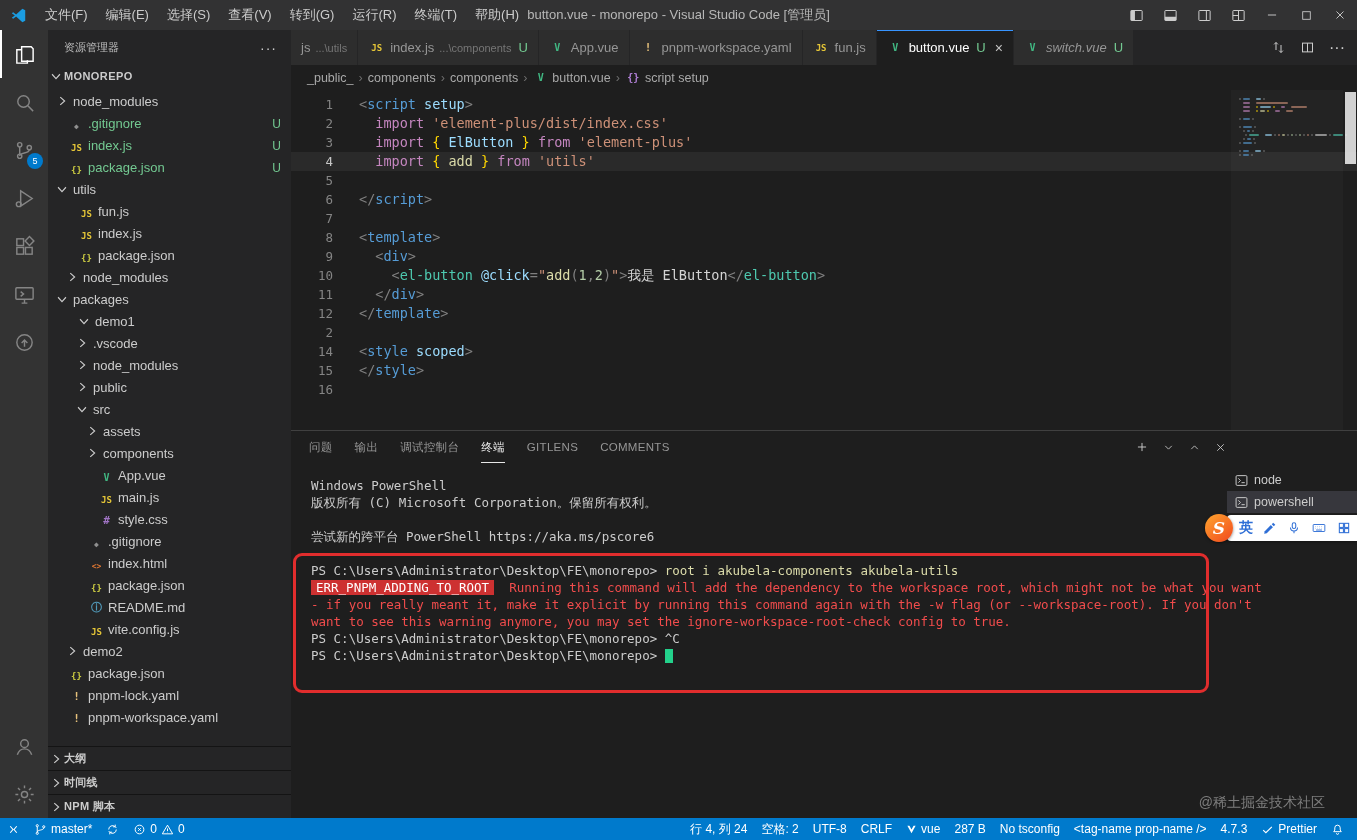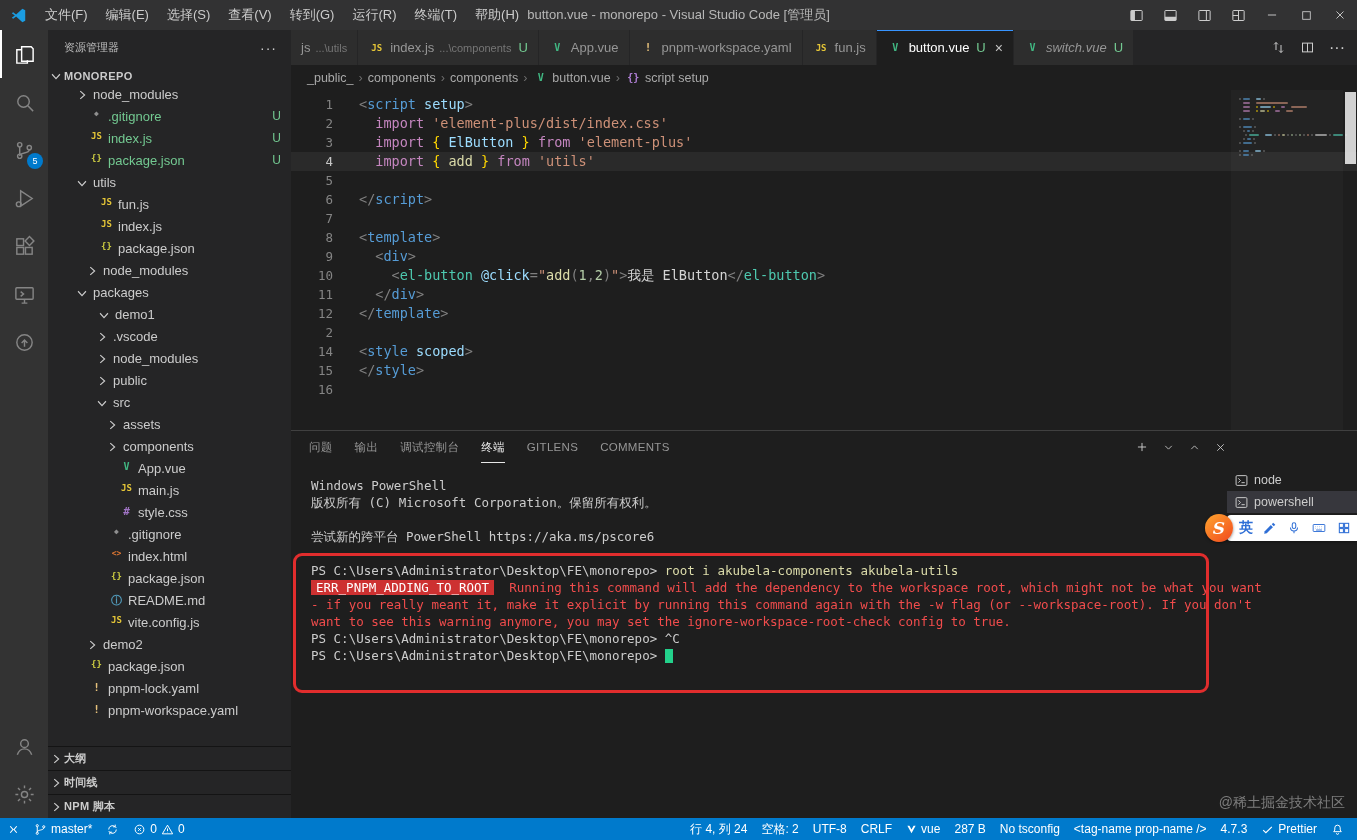--- a/index.html
+++ b/index.html
@@ -24,21 +24,21 @@
 .ab-icon.active{color:#ffffff;box-shadow:inset 2px 0 0 #ffffff;}
 .ab-badge{position:absolute;right:5px;bottom:5px;background:var(--accent);color:#fff;border-radius:10px;font-size:9px;min-width:16px;height:16px;display:flex;align-items:center;justify-content:center;padding:0 3px;}
 .ab-bottom{margin-top:auto;}
 
 
 .sidebar{width:243px;flex:0 0 243px;background:#252526;color:#cccccc;display:flex;flex-direction:column;font-size:13px;overflow:hidden;}
 .sb-header{flex:0 0 35px;display:flex;align-items:center;padding:0 14px 0 16px;font-size:11px;color:#bbbbbb;}
 .sb-header .more{margin-left:auto;font-size:14px;letter-spacing:1px;cursor:pointer;color:#cccccc;}
 .sb-root{flex:0 0 22px;display:flex;align-items:center;font-weight:bold;font-size:11px;letter-spacing:.4px;color:#cccccc;cursor:pointer;}
 .tree{flex:1;overflow:hidden;}
-.tree-row{display:flex;align-items:flex-start;height:22px;white-space:nowrap;cursor:pointer;padding-right:10px;margin-left:20px;}
+.tree-row{display:flex;align-items:flex-end;height:22px;white-space:nowrap;cursor:pointer;padding-right:10px;}
 .chev{width:16px;flex:0 0 16px;height:16px;display:flex;align-items:center;justify-content:center;color:#cccccc;}
 .chev.open svg{transform:rotate(90deg);}
 .chev-spacer{width:14px;flex:0 0 14px;}
 .fic{width:17px;flex:0 0 17px;text-align:center;font-size:9px;font-weight:bold;font-family:"DejaVu Sans Mono",monospace;}
 .fi-js{color:#e3c437;}.fi-json{color:#cbcb41;}.fi-vue{color:#41b883;font-size:10px;}.fi-css{color:#a074c4;font-size:11px;}
 .fi-html{color:#e37933;font-size:8px;}.fi-md{color:#519aba;font-size:11px;}.fi-yaml{color:#e5c07b;font-size:11px;}.fi-git{color:#8f8f8f;font-size:8px;}
 .fi-sym{color:#b180d7;font-size:10px;}
 .tr-name{margin-left:3px;}
 .tr-name.git{color:var(--untracked);}
 .tr-badge{margin-left:auto;color:var(--untracked);font-size:12px;}
@@ -99,21 +99,21 @@
 
 .statusbar{flex:0 0 22px;background:var(--accent);color:#ffffff;display:flex;align-items:center;font-size:12px;z-index:20;}
 .sb-item{padding:0 7px;height:100%;display:flex;align-items:center;gap:4px;cursor:pointer;white-space:nowrap;}
 .sb-right{margin-left:auto;display:flex;height:100%;padding-right:6px;}
 
 
 .ime{position:absolute;right:0;top:514px;height:28px;display:flex;align-items:center;z-index:40;}
 .ime-logo{width:28px;height:28px;border-radius:50%;background:linear-gradient(140deg,#ffa62e,#f1471d);color:#fff;font-weight:bold;font-size:17px;font-family:"DejaVu Serif",serif;font-style:italic;display:flex;align-items:center;justify-content:center;box-shadow:0 1px 3px rgba(0,0,0,.5);margin-right:-6px;z-index:2;}
 .ime-bar{background:#ffffff;border-radius:4px 0 0 4px;height:26px;display:flex;align-items:center;padding:0 6px 0 12px;gap:10px;box-shadow:0 1px 3px rgba(0,0,0,.4);}
 .ime-item{color:#2f6fd6;display:flex;align-items:center;font-size:14px;font-weight:bold;cursor:pointer;}
-.watermark{position:absolute;right:12px;bottom:28px;color:#7d7d7d;font-size:14px;z-index:15;}
+.watermark{position:absolute;right:32px;bottom:28px;color:#7d7d7d;font-size:14px;z-index:15;}
 </style>
 </head>
 <body>
 
 <div class="app">
 
   <div class="titlebar">
     <div class="tb-logo">
       <svg width="17" height="17" viewBox="0 0 24 24">
           <path fill="#1b9de2" d="M17.5 2.5L8.6 10.7 4.5 7.5 2.5 8.8l4.3 3.2-4.3 3.2 2 1.3 4.1-3.2 8.9 8.2 4-2V4.5z"></path>

